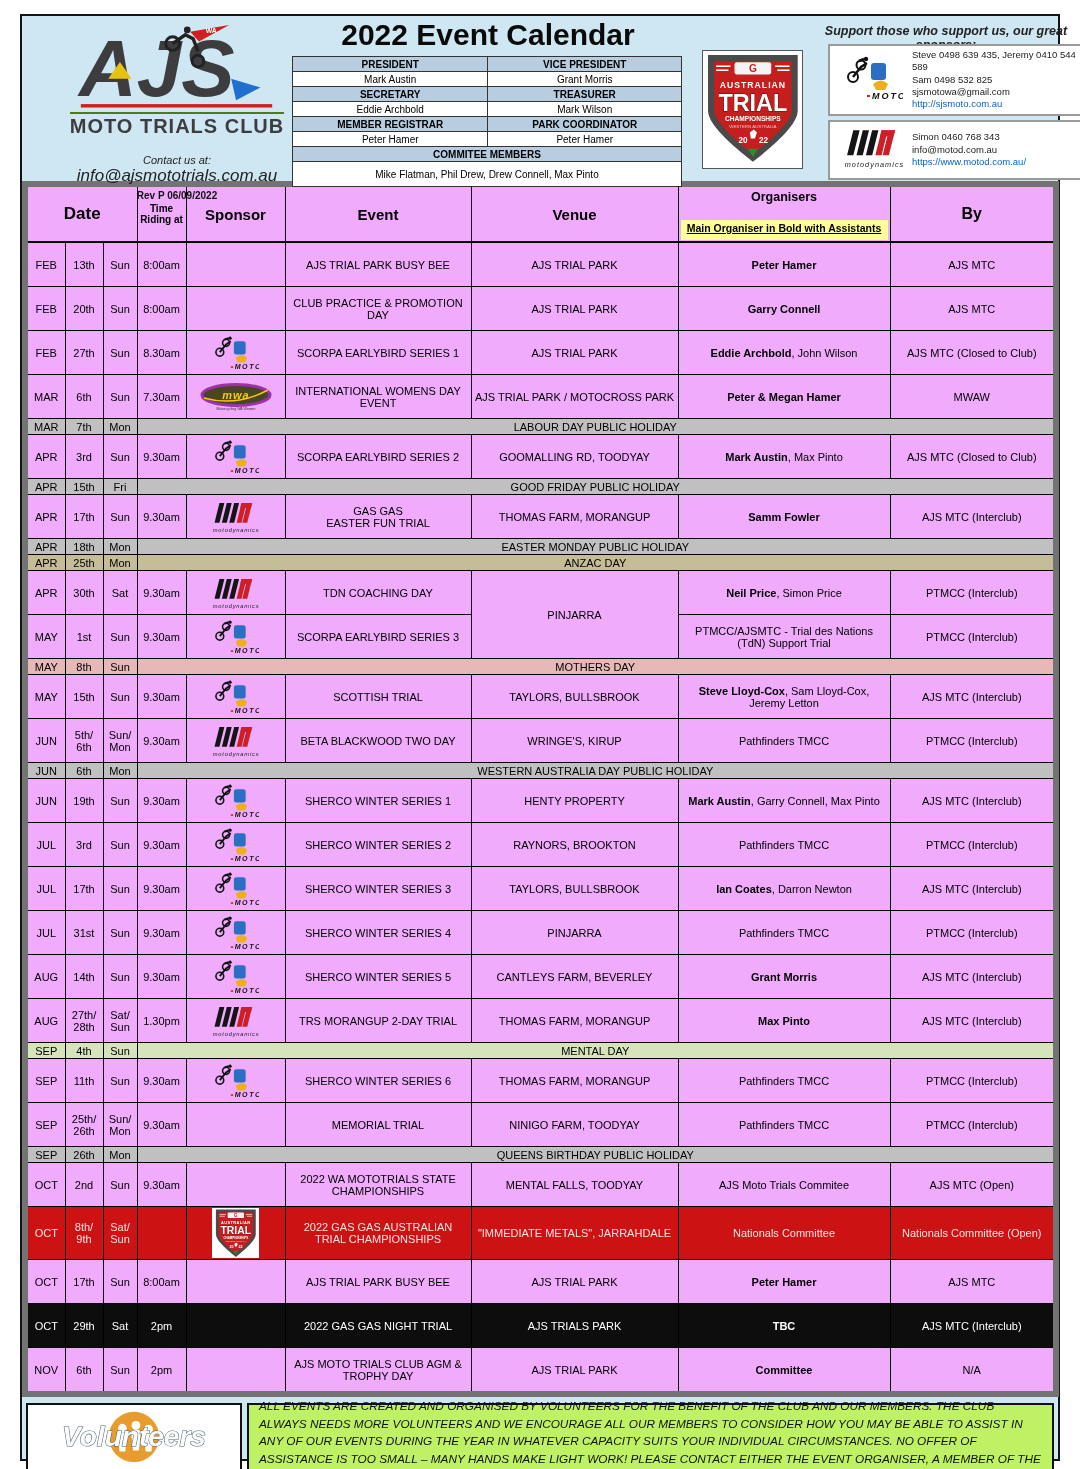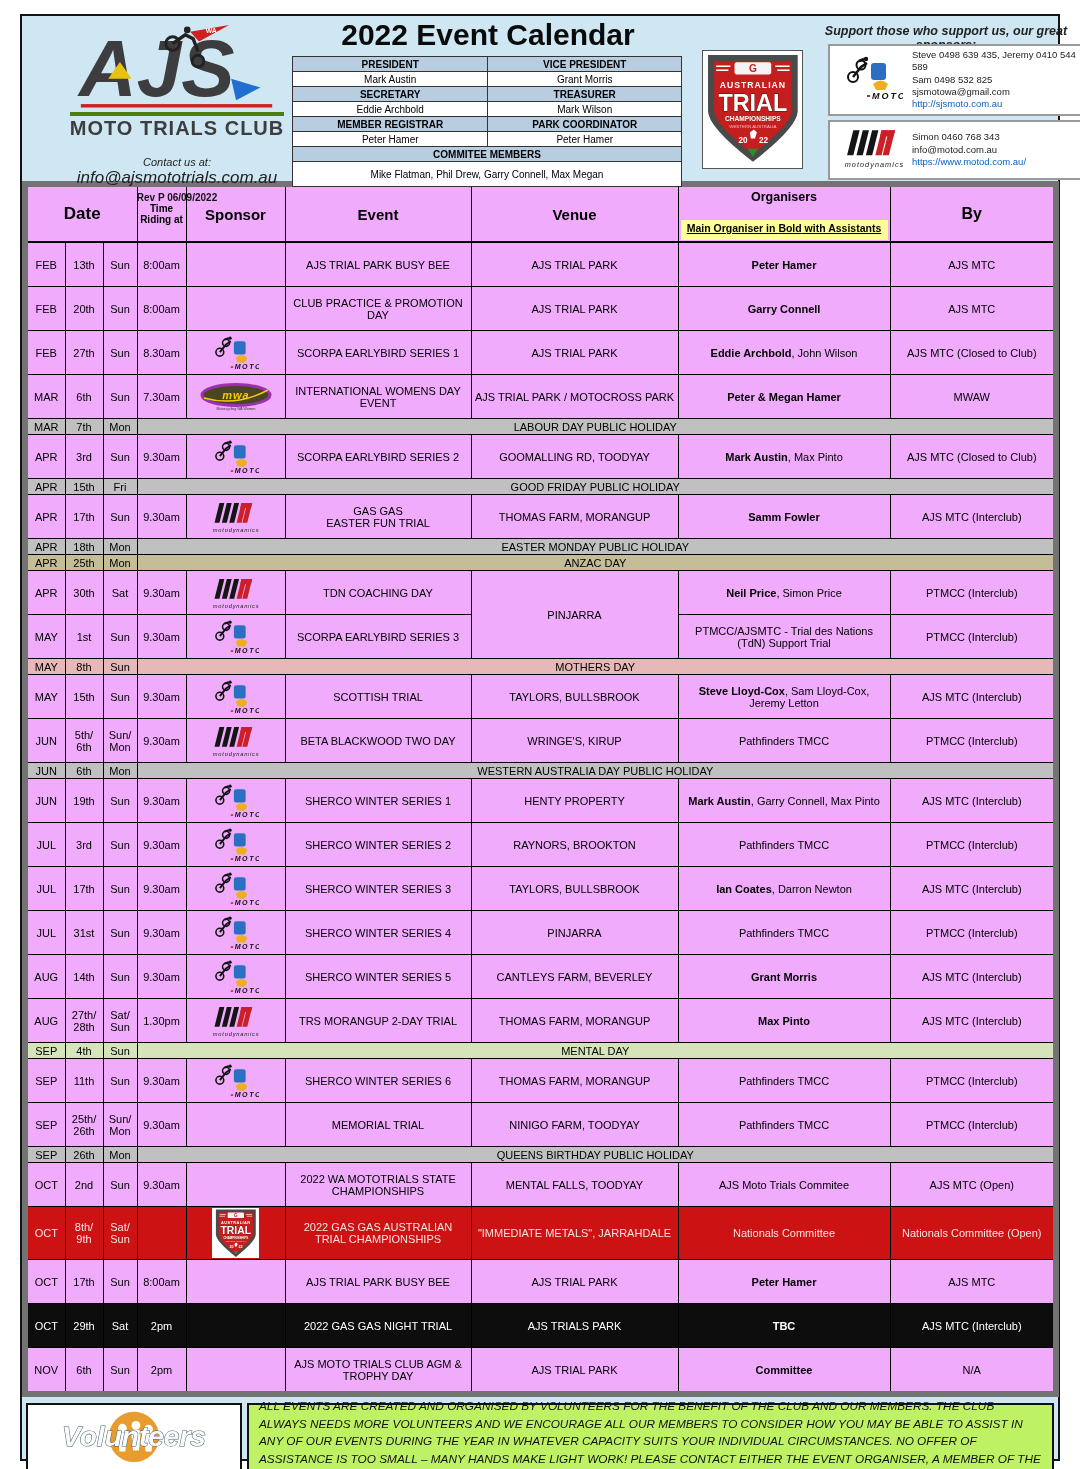--- a/index.html
+++ b/index.html
@@ -5,21 +5,21 @@
   html,body{margin:0;padding:0;}
   body{width:1080px;height:1469px;background:#fff;overflow:hidden;
        font-family:"Liberation Sans",sans-serif;color:#000;position:relative;}
   .frame{position:absolute;left:20px;right:20px;top:14px;bottom:8px;
          border:2px solid #141414;background:#cfe7f2;}
 
   
   .top{position:relative;height:165px;}
   .ajs-block{position:absolute;left:31px;top:6px;width:248px;text-align:center;}
   .club-name{font-weight:bold;font-size:20px;letter-spacing:1px;color:#3d3d40;
-             border-top:4px solid #4d7c0f;display:inline-block;padding-top:1px;margin-top:-4px;}
+             border-top:2px solid #4d7c0f;display:inline-block;padding-top:1px;margin-top:-4px;}
   .contact-label{font-style:italic;font-size:11px;margin-top:16px;color:#222;}
   .contact-email{font-style:italic;font-size:17px;color:#222;}
   .revision{font-weight:bold;font-size:10px;margin-top:4px;color:#111;}
 
   .page-title{position:absolute;left:268px;top:2px;width:396px;text-align:center;
               font-size:30px;font-weight:600;color:#0a0a0a;}
 
   .committee-tbl{position:absolute;left:270px;top:40px;width:390px;border-collapse:collapse;
                  background:#fff;}
   .committee-tbl td{border:1px solid #333;font-size:10px;text-align:center;padding:1px 2px;height:12px;}
@@ -138,21 +138,21 @@
         <td class="role">PARK COORDINATOR</td>
       </tr>
       <tr>
         <td>Peter Hamer</td>
         <td>Peter Hamer</td>
       </tr>
       <tr>
         <td class="role" colspan="2">COMMITEE MEMBERS</td>
       </tr>
       <tr>
-        <td class="members-val" colspan="2">Mike Flatman, Phil Drew, Garry Connell, Max Megan</td>
+        <td class="members-val" colspan="2">Mike Flatman, Phil Drew, Drew Connell, Max Pinto</td>
       </tr>
     </tbody>
       </table>
 
     <div class="trial-box">
       <span id="big-shield"><svg viewBox="0 0 92 106">
             <path d="M5 4 H87 V56 Q87 70 46 102 Q5 70 5 56 Z" fill="#c41e1e" stroke="#4a4a4a" stroke-width="6"></path>
             <rect x="28" y="8" width="36" height="12" rx="2" fill="#f4f4f4"></rect>
             <text x="46" y="18" font-size="10" font-weight="bold" fill="#c41e1e" text-anchor="middle">G</text>
             <path d="M10 12 h14 M10 16 h12" stroke="#fff" stroke-width="1.5"></path>

